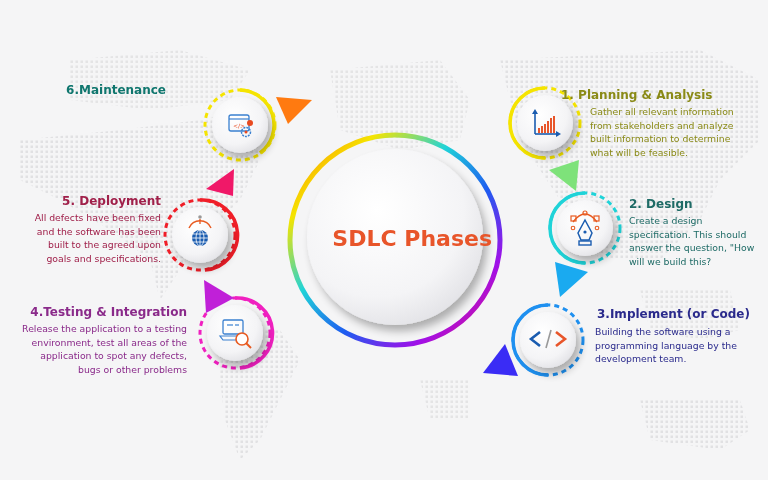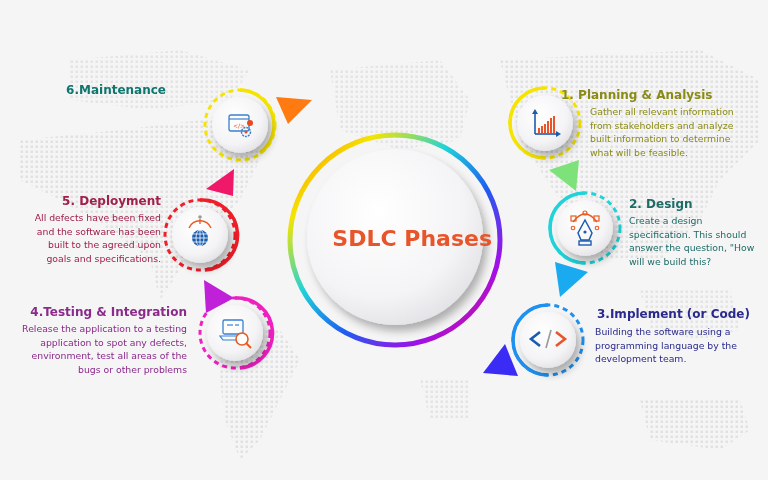--- a/index.html
+++ b/index.html
@@ -176,22 +176,22 @@
   <div class="phase-desc align-right" style="right:607px; top:211px; color:#a0204a;">
     <div>All defects have been fixed</div>
     <div>and the software has been</div>
     <div>built to the agreed upon</div>
     <div>goals and specifications.</div>
   </div>
 
   <div class="phase-title align-right" style="right:581px; top:305px; color:#8a2a8a;">4.Testing &amp; Integration</div>
   <div class="phase-desc align-right" style="right:581px; top:322px; color:#8a2a8a;">
     <div>Release the application to a testing</div>
+    <div>environment, test all areas of the</div>
     <div>application to spot any defects,</div>
-    <div>environment, test all areas of the</div>
     <div>bugs or other problems</div>
   </div>
 
   <div class="phase-title align-left" style="left:561px; top:88px; color:#8a8a16;">1. Planning &amp; Analysis</div>
   <div class="phase-desc align-left" style="left:590px; top:105px; color:#8a8a16;">
     <div>Gather all relevant information</div>
     <div>from stakeholders and analyze</div>
     <div>built information to determine</div>
     <div>what will be feasible.</div>
   </div>

